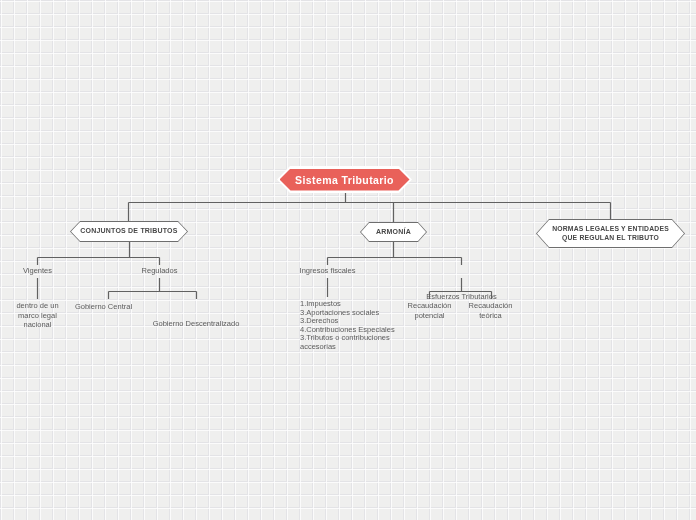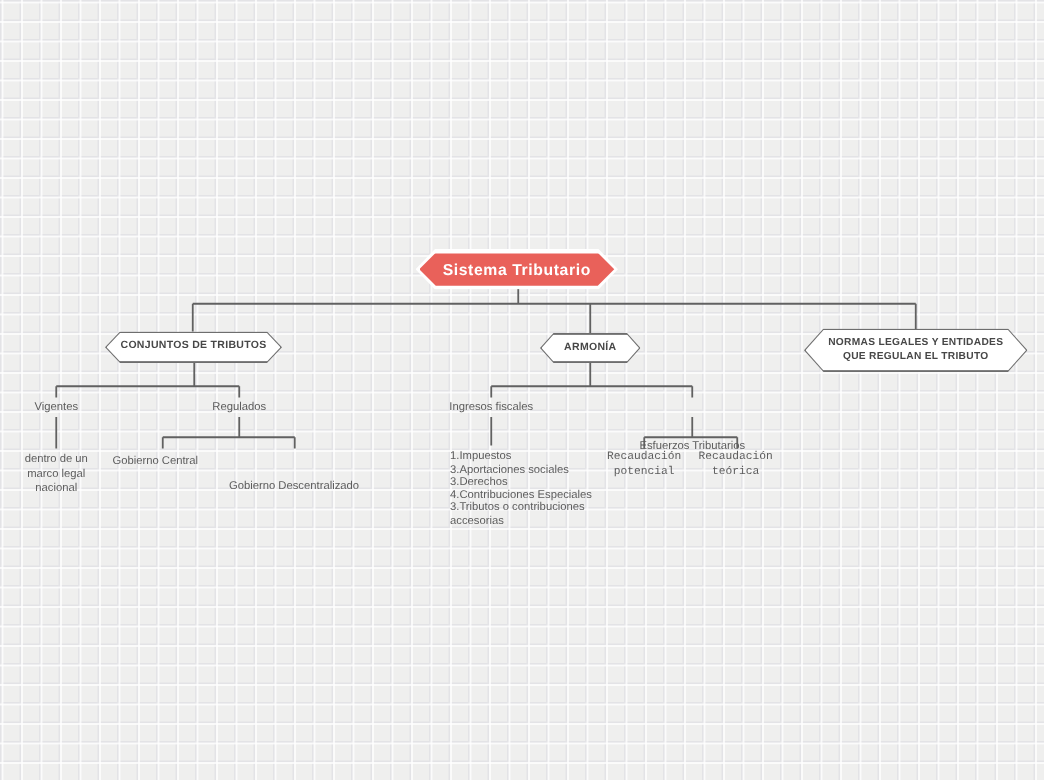--- a/index.html
+++ b/index.html
@@ -69,22 +69,22 @@
     font-size:7.5px;color:var(--leaf-text,#5c5c5c);
     text-align:center;line-height:9.5px;
   }
   .n-vigentes{left:7px;top:266px;width:61px;}
   .n-regulados{left:129px;top:266px;width:61px;}
   .n-ingresos{left:292px;top:266px;width:71px;}
   .n-esfuerzos{left:416px;top:266px;width:91px;margin-top:26px;}
   .n-marco{left:10px;top:301px;width:55px;text-align:center;}
   .n-gob-central{left:63px;top:302px;width:81px;}
   .n-gob-descent{left:150px;top:319px;width:92px;}
-  .n-rec-potencial{left:404px;top:301px;width:51px;font-family:Liberation Mono, monospace;}
-  .n-rec-teorica{left:465px;top:301px;width:51px;font-family:Liberation Mono, monospace;}
+  .n-rec-potencial{left:404px;top:301px;width:51px;}
+  .n-rec-teorica{left:465px;top:301px;width:51px;}
 
   .n-lista{left:266px;top:300px;width:97px;text-align:left;line-height:8.5px;margin-left:34px;}
   .n-lista .list-item{margin:0;}
 </style>
 </head>
 <body>
 
 <div class="stage">
 
   <svg class="wires" width="696" height="520">

